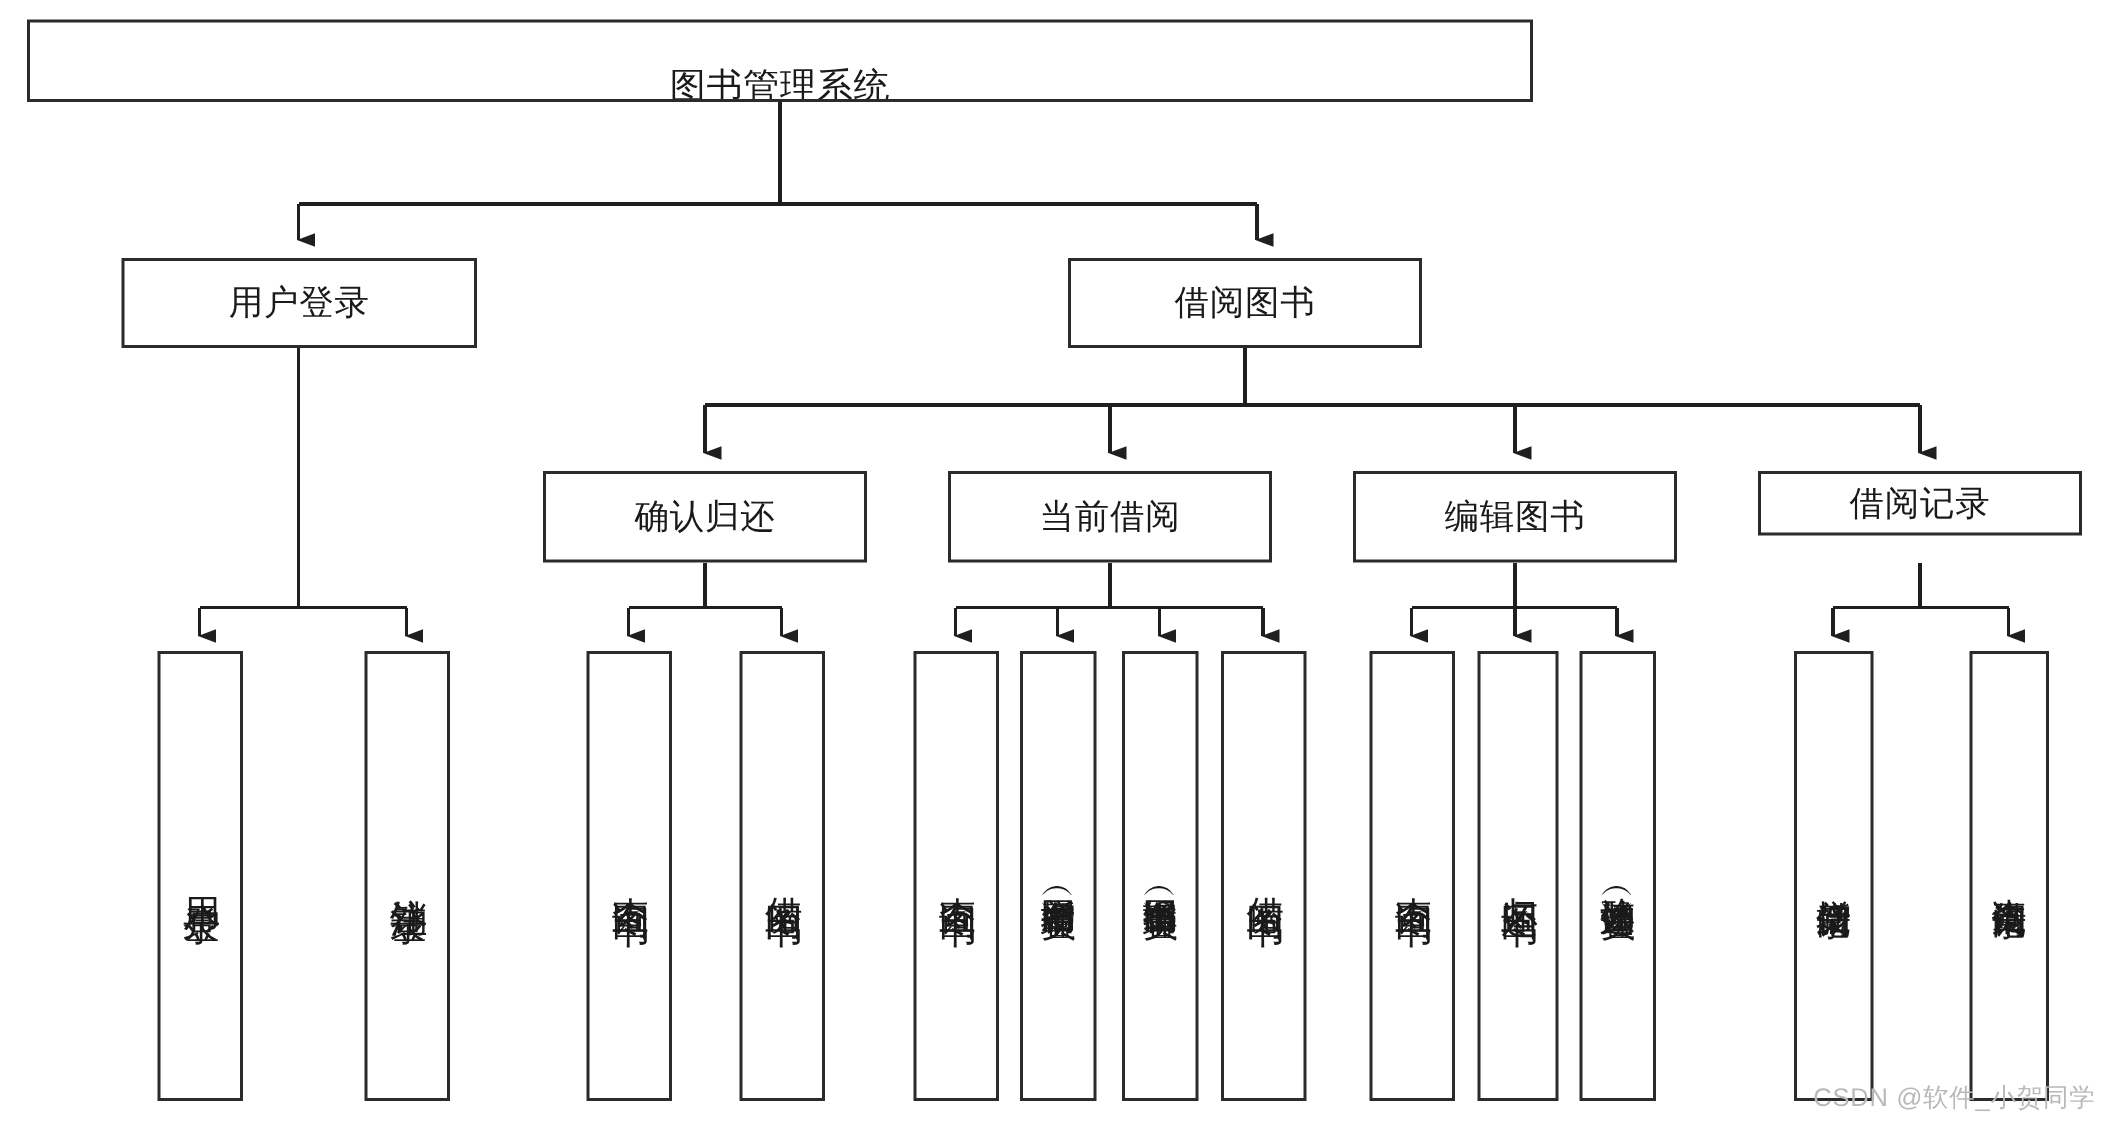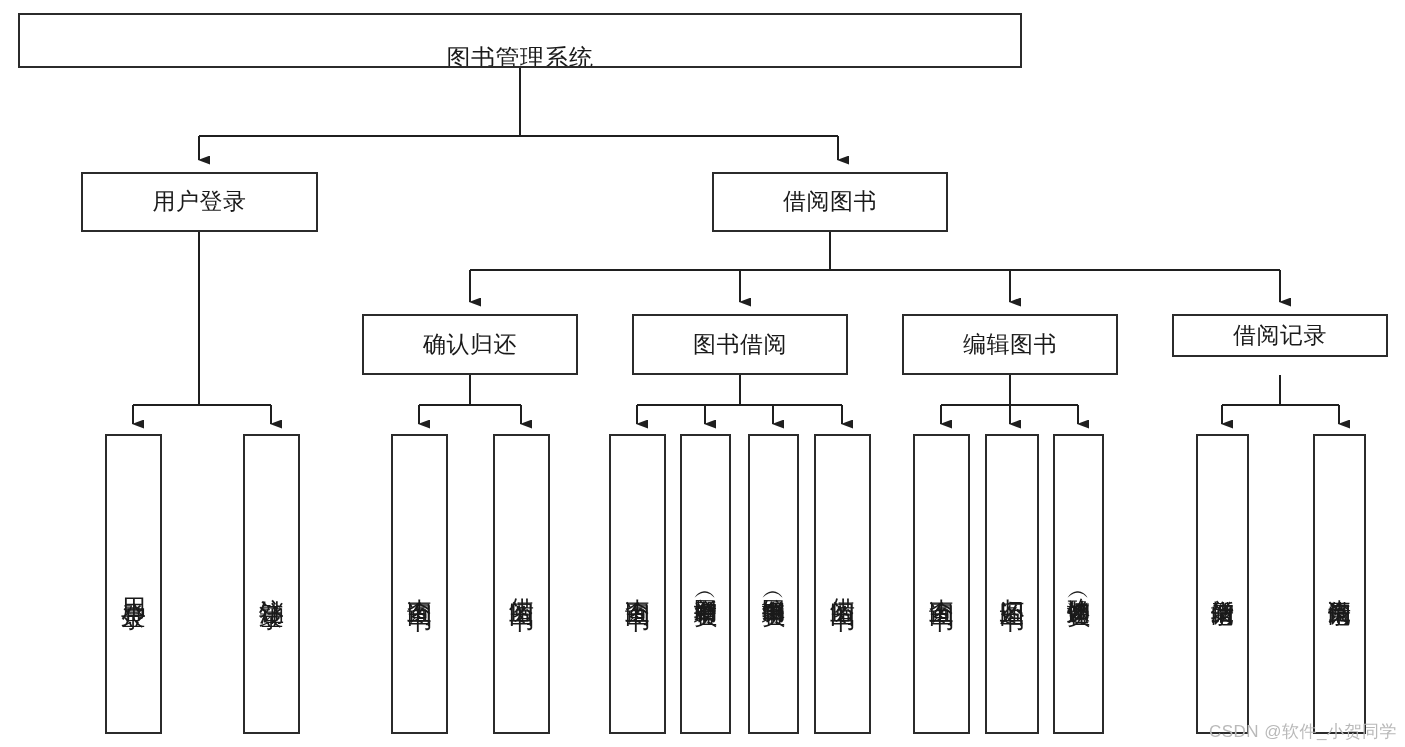--- a/index.html
+++ b/index.html
@@ -144,21 +144,21 @@
     <span class="node-label">用户登录</span>
   </div>
   <div class="node horiz" style="left:712px; top:172px; width:236px; height:60px;">
     <span class="node-label">借阅图书</span>
   </div>
 
   <div class="node horiz" style="left:362px; top:314px; width:216px; height:61px;">
     <span class="node-label">确认归还</span>
   </div>
   <div class="node horiz" style="left:632px; top:314px; width:216px; height:61px;">
-    <span class="node-label">图书借阅</span>
+    <span class="node-label">当前借阅</span>
   </div>
   <div class="node horiz" style="left:902px; top:314px; width:216px; height:61px;">
     <span class="node-label">编辑图书</span>
   </div>
   <div class="node horiz" style="left:1172px; top:314px; width:216px; height:43px;">
     <span class="node-label">借阅记录</span>
   </div>
 
   <div class="node vert" style="left:105px; top:434px; width:57px; height:300px;">
     <span class="node-label">用户登录</span>

